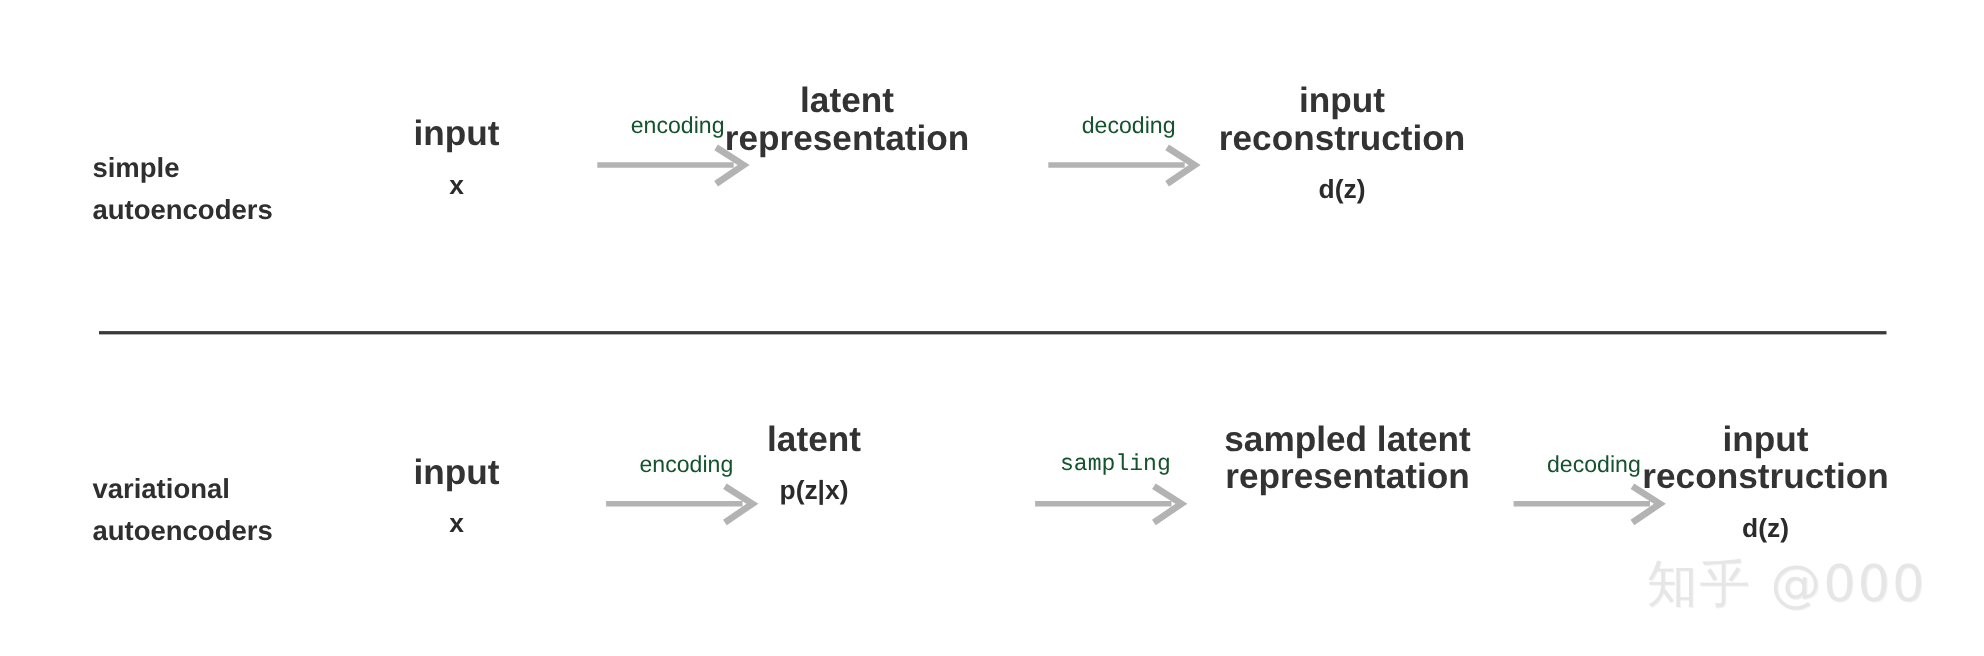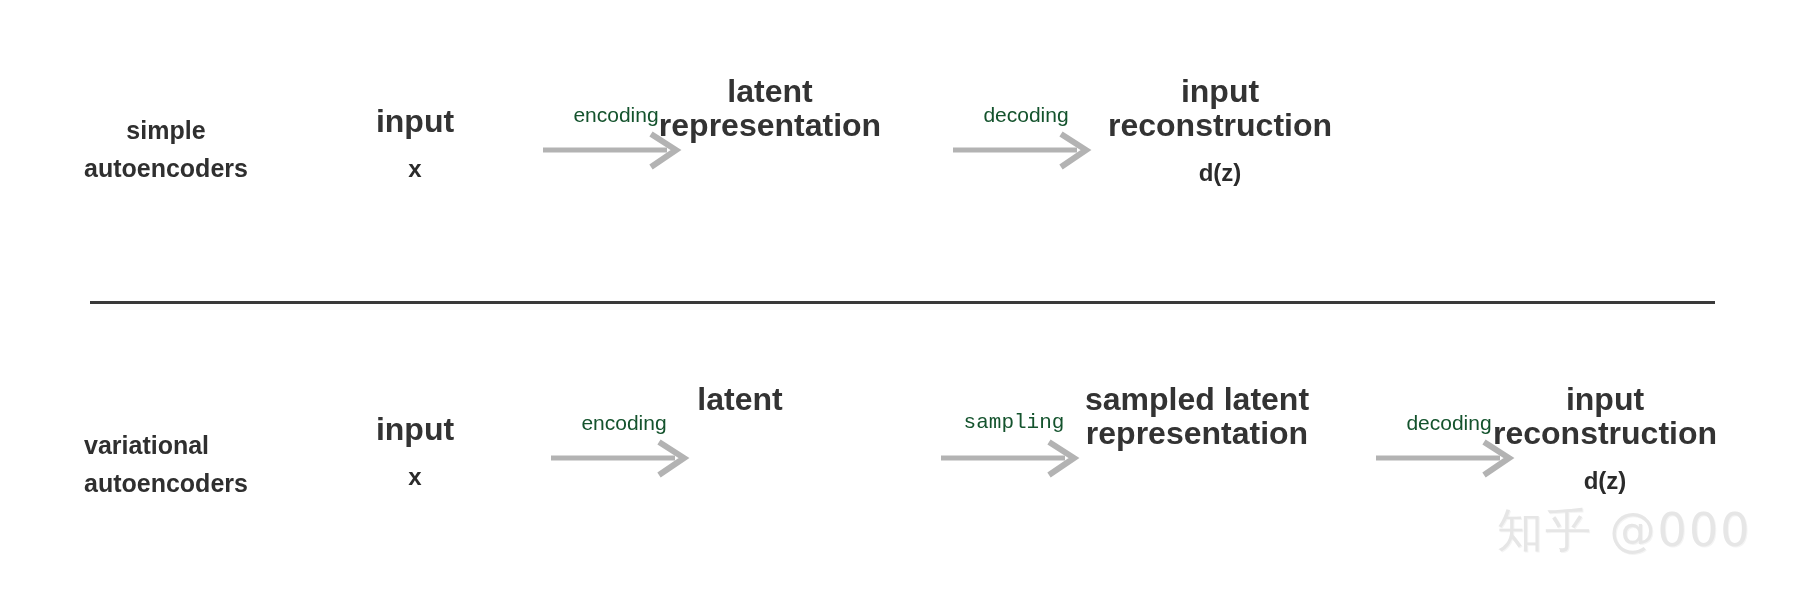--- a/index.html
+++ b/index.html
@@ -35,21 +35,21 @@
   .row-variational { top: 378px; height: 140px; }
 
   
   .row-label {
     font-weight: bold;
     font-size: 25px;
     line-height: 38px;
     color: #2f2f2f;
     white-space: nowrap;
   }
-  .row-simple .row-label      { position: absolute; left: 84px; top: 41px; text-align: center; }
+  .row-simple .row-label      { position: absolute; left: 84px; top: 64px; }
   .row-variational .row-label { position: absolute; left: 84px; top: 48px; }
   .row-label .l2 { display: block; }
 
   
   .stage {
     position: absolute;
     text-align: center;
     white-space: nowrap;
   }
   .stage .caption {
@@ -116,21 +116,21 @@
   .s-arrow1   { left: 540px;  top: 32px;  width: 150px; }
   .s-latent   { left: 640px;  top: 4px;   width: 260px; }
   .s-arrow2   { left: 950px;  top: 32px;  width: 150px; }
   .s-recon    { left: 1090px; top: 4px;   width: 260px; }
 
   
   .v-input    { left: 350px;  top: 34px;  width: 130px; }
   .v-arrow1   { left: 548px;  top: 32px;  width: 150px; }
   .v-latent   { left: 610px;  top: 4px;   width: 260px; }
   .v-arrow2   { left: 938px;  top: 32px;  width: 150px; font-family: Liberation Mono, monospace; }
-  .v-sampled  { left: 1032px; top: 4px;   width: 330px; }
+  .v-sampled  { left: 1060px; top: 4px;   width: 330px; }
   .v-arrow3   { left: 1368px; top: 32px;  width: 160px; }
   .v-recon    { left: 1455px; top: 4px;   width: 300px; }
 </style>
 </head>
 <body>
 
 <div class="diagram">
 
   <div class="row row-simple">
 
@@ -206,20 +206,21 @@
           <path d="M2 20 L126 20" stroke="#b3b3b3" stroke-width="5" fill="none" stroke-linecap="butt"></path>
           <path d="M110 4 L135 20 L110 37" stroke="#b3b3b3" stroke-width="6" fill="none" stroke-linejoin="miter" stroke-linecap="butt"></path>
         </svg>
       </span>
     </div>
 
     <div class="stage v-latent">
       <div class="caption">
         <span class="cl">latent</span>
       </div>
+      <div class="formula">p(z|x)</div>
     </div>
 
     <div class="arrow v-arrow2">
       <span class="arrow-label">sampling</span>
       <span class="arrow-gfx">
         <svg width="148" height="40" viewBox="0 0 148 40" xmlns="http://www.w3.org/2000/svg">
           <path d="M2 20 L126 20" stroke="#b3b3b3" stroke-width="5" fill="none" stroke-linecap="butt"></path>
           <path d="M110 4 L135 20 L110 37" stroke="#b3b3b3" stroke-width="6" fill="none" stroke-linejoin="miter" stroke-linecap="butt"></path>
         </svg>
       </span>

